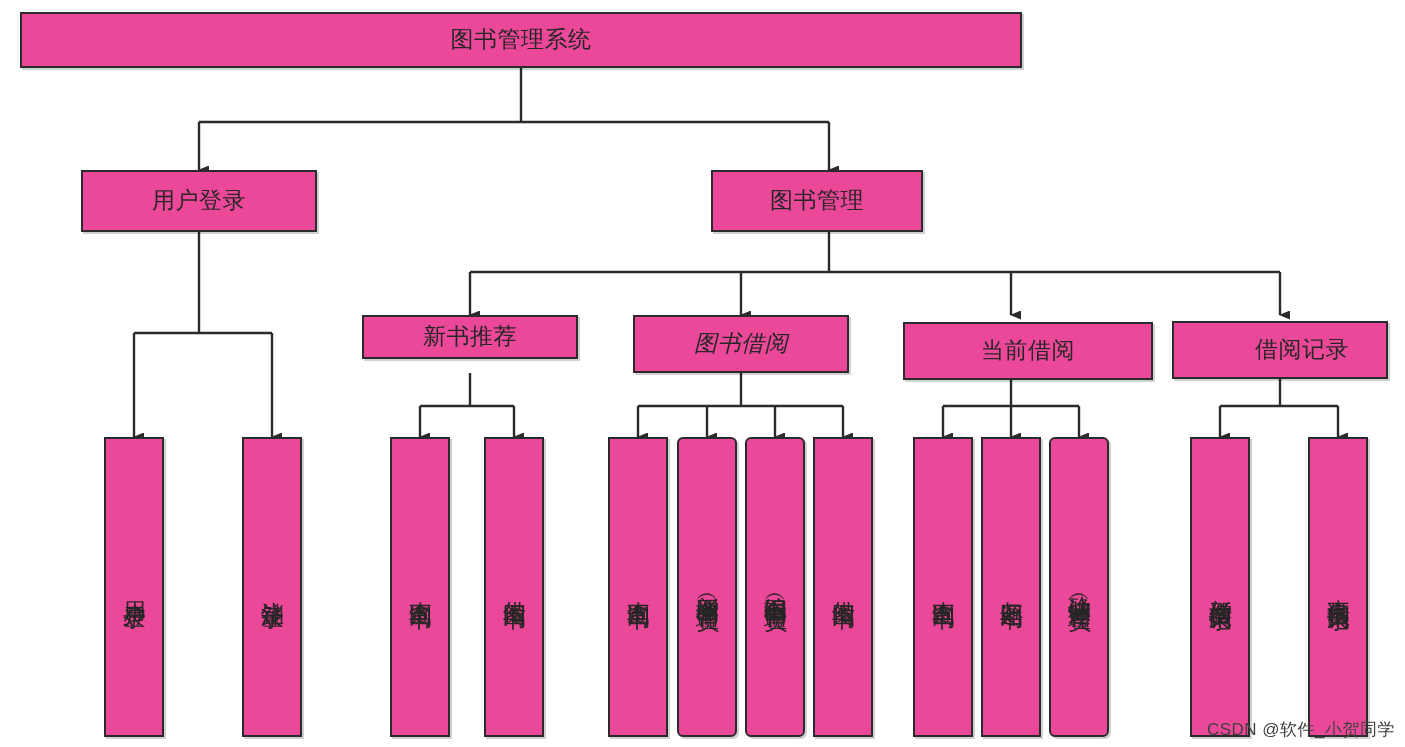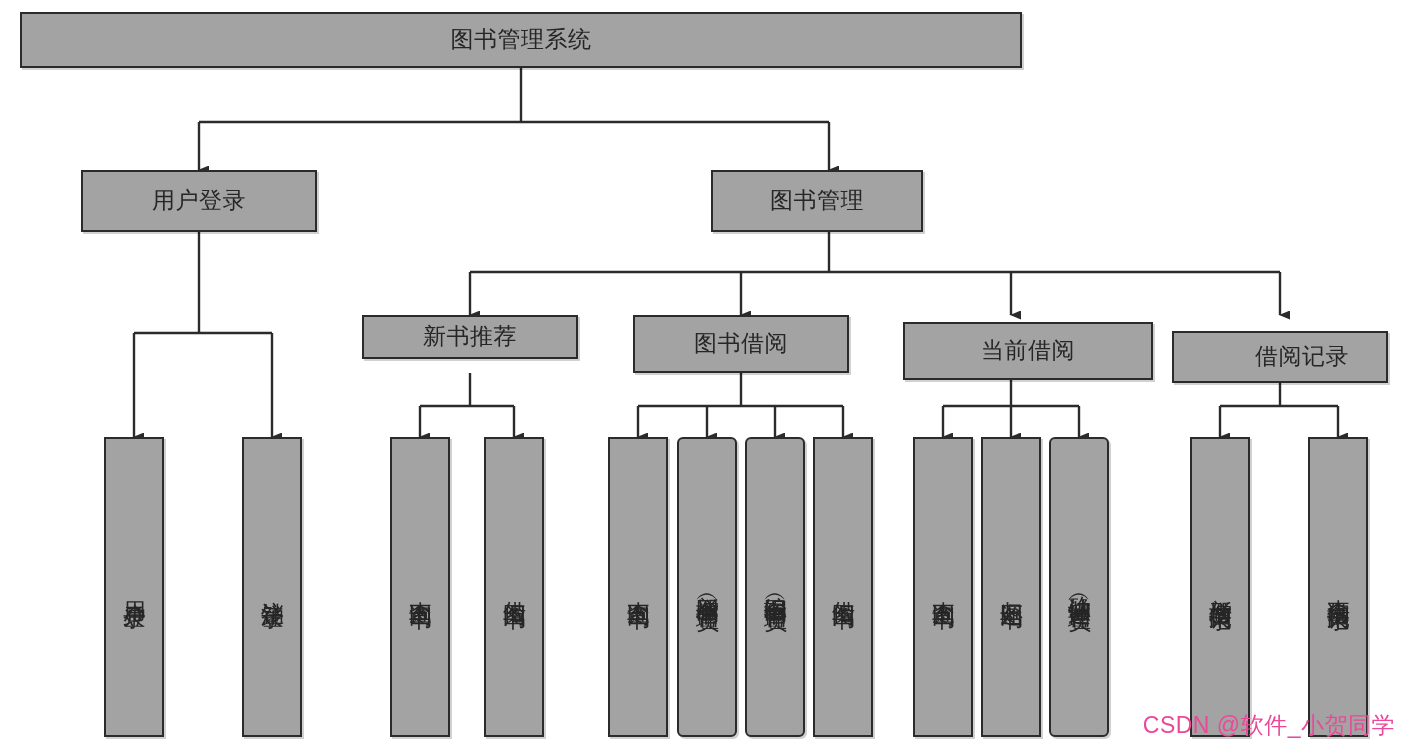--- a/index.html
+++ b/index.html
@@ -22,21 +22,21 @@
     left: 0;
     top: 0;
     width: 1405px;
     height: 747px;
     pointer-events: none;
   }
   .node {
     position: absolute;
     box-sizing: border-box;
     border: 2px solid #2b2b2b;
-    background: #a3a3a3;
+    background: #ec4899;
     display: flex;
     align-items: center;
     justify-content: center;
     color: #262626;
     box-shadow: 2px 2px 0 rgba(0,0,0,0.18);
   }
   .node.rounded {
     border-radius: 6px;
   }
   .node .label {
@@ -58,22 +58,22 @@
     font-size: 23px;
     line-height: 1.12;
     letter-spacing: 2px;
     white-space: normal;
     max-height: 100%;
   }
   #watermark {
     position: absolute;
     right: 10px;
     bottom: 6px;
-    font-size: 23px;
-    color: #ec4899;
+    font-size: 17px;
+    color: #404040;
     letter-spacing: 0.5px;
     white-space: nowrap;
     user-select: none;
   }
 </style>
 </head>
 <body>
 
 <div id="canvas">
 
@@ -127,27 +127,27 @@
   <div class="node horiz" style="left:81px;top:170px;width:236px;height:62px;">
     <span class="label">用户登录</span>
   </div>
   <div class="node horiz" style="left:711px;top:170px;width:212px;height:62px;">
     <span class="label">图书管理</span>
   </div>
 
   <div class="node horiz" style="left:362px;top:315px;width:216px;height:44px;">
     <span class="label">新书推荐</span>
   </div>
-  <div class="node horiz" style="left:633px;top:315px;width:216px;height:58px;">
+  <div class="node horiz" style="left:633px;top:315px;width:216px;height:58px;font-style:italic;">
     <span class="label">图书借阅</span>
   </div>
   <div class="node horiz" style="left:903px;top:322px;width:250px;height:58px;">
     <span class="label">当前借阅</span>
   </div>
-  <div class="node horiz" style="left:1172px;top:331px;width:216px;height:52px;padding-left:44px;">
+  <div class="node horiz" style="left:1172px;top:321px;width:216px;height:58px;padding-left:44px;">
     <span class="label">借阅记录</span>
   </div>
 
   <div class="node vert" style="left:104px;top:437px;width:60px;height:300px;">
     <span class="label">用户登录</span>
   </div>
   <div class="node vert" style="left:242px;top:437px;width:60px;height:300px;">
     <span class="label">注销登录</span>
   </div>
 

